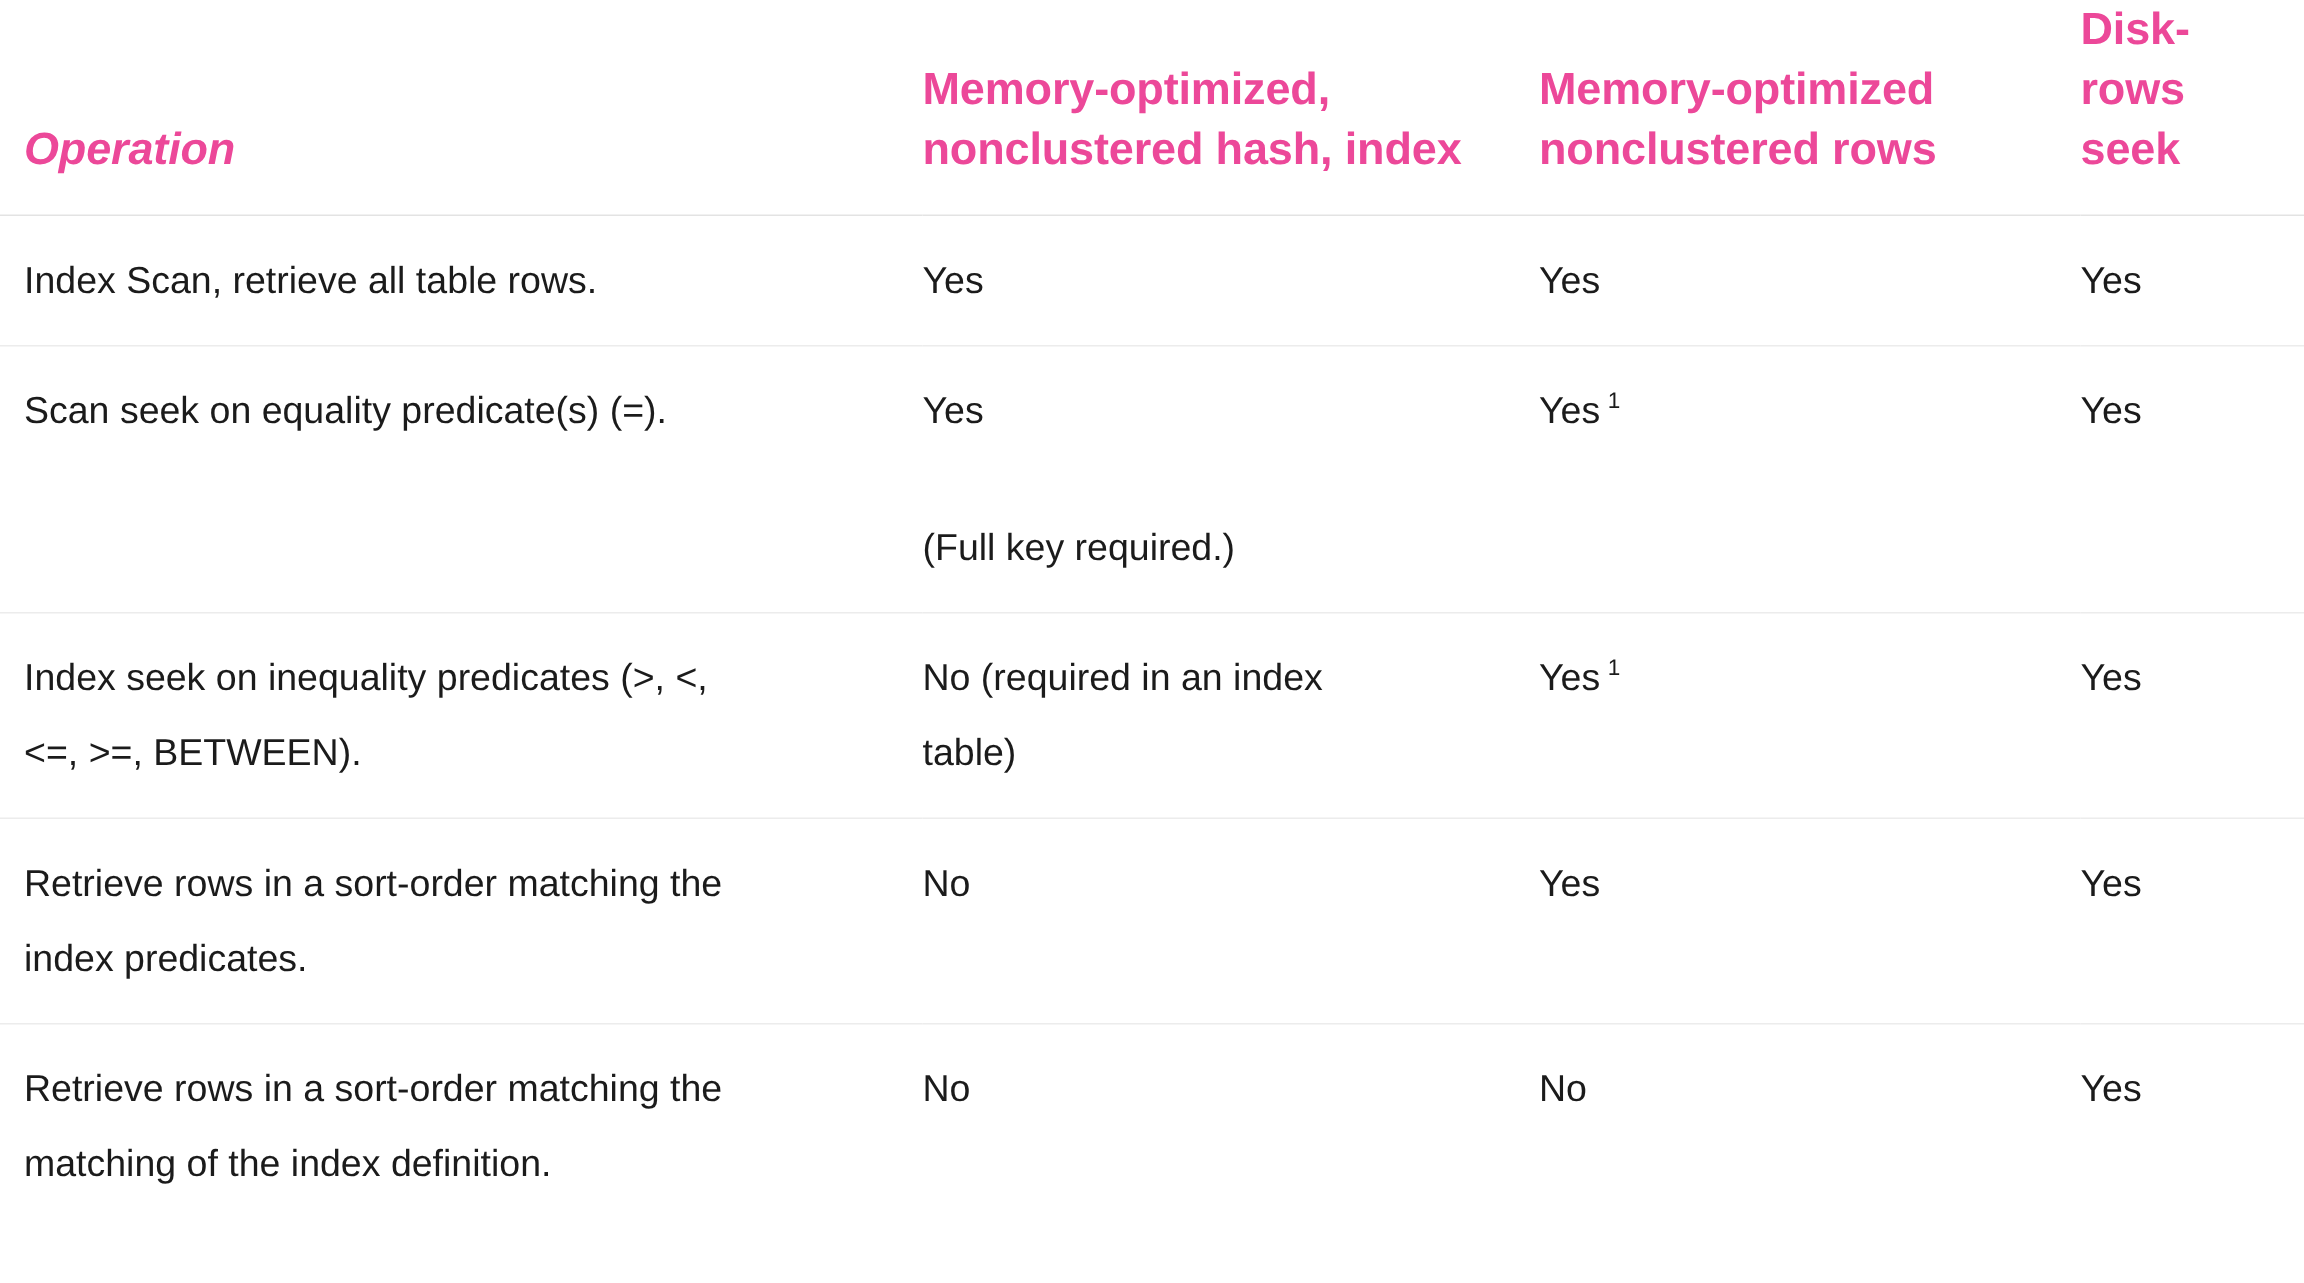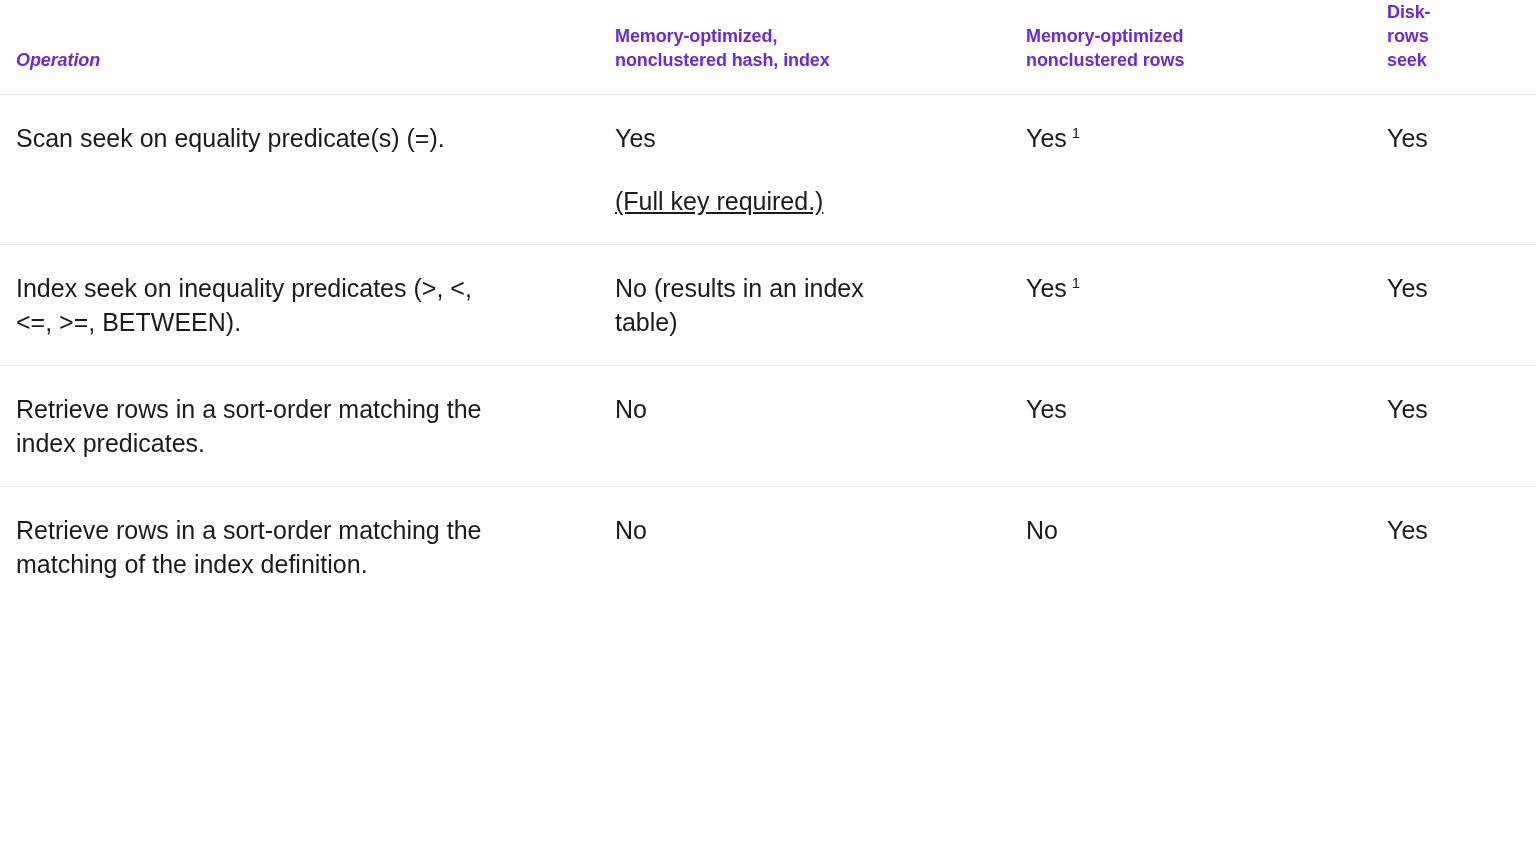--- a/index.html
+++ b/index.html
@@ -24,23 +24,23 @@
 
   .doc-table col.c-op    { width: 615px; }
   .doc-table col.c-hash  { width: 411px; }
   .doc-table col.c-nc    { width: 361px; }
   .doc-table col.c-disk  { width: 149px; }
 
   .doc-table thead th {
     text-align: left;
     vertical-align: bottom;
     font-weight: bold;
-    font-size: 18px;
+    font-size: 30px;
     line-height: 1.34;
-    color: #6d28d9;
+    color: #ec4899;
     padding: 0 16px 22px 0;
     border-bottom: 1px solid #e3e3e3;
     letter-spacing: -0.1px;
   }
   .doc-table thead th.first-col {
     padding-left: 16px;
     font-style: italic;
   }
   .doc-table thead th .hdr-text {
     display: block;
@@ -60,26 +60,25 @@
     padding-left: 16px;
   }
   .doc-table tbody tr:last-child td {
     border-bottom: none;
   }
 
   .cell-line {
     display: block;
   }
   .cell-line + .cell-line {
-    margin-top: 0;
+    margin-top: 16px;
   }
   .cell-note {
     display: block;
-    margin-top: 29px;
-    text-decoration: underline;
+    margin-top: 57px;
   }
   sup.fn {
     font-size: 15px;
     line-height: 0;
     vertical-align: super;
     margin-left: 5px;
     color: #1b1b1b;
   }
 </style>
 </head>
@@ -107,20 +106,36 @@
       </th>
       <th>
         <span class="hdr-text">Disk-</span>
         <span class="hdr-text">rows</span>
         <span class="hdr-text">seek</span>
       </th>
     </tr>
   </thead>
   <tbody>
 
+    <tr>
+      <td class="first-col">
+        <span class="cell-line">Index Scan, retrieve all table rows.</span>
+
+      </td>
+      <td>
+        <span class="cell-line">Yes</span>
+
+      </td>
+      <td>
+        <span>Yes</span>
+      </td>
+      <td>
+        <span>Yes</span>
+      </td>
+    </tr>
 
     <tr>
       <td class="first-col">
         <span class="cell-line">Scan seek on equality predicate(s) (=).</span>
 
       </td>
       <td>
         <span class="cell-line">Yes</span>
         <span class="cell-note">(Full key required.)</span>
       </td>
@@ -131,21 +146,21 @@
         <span>Yes</span>
       </td>
     </tr>
 
     <tr>
       <td class="first-col">
         <span class="cell-line">Index seek on inequality predicates (&gt;, &lt;,</span>
         <span class="cell-line">&lt;=, &gt;=, BETWEEN).</span>
       </td>
       <td>
-        <span class="cell-line">No (results in an index</span>
+        <span class="cell-line">No (required in an index</span>
         <span class="cell-line">table)</span>
       </td>
       <td>
         <span>Yes</span><sup class="fn">1</sup>
       </td>
       <td>
         <span>Yes</span>
       </td>
     </tr>
 

